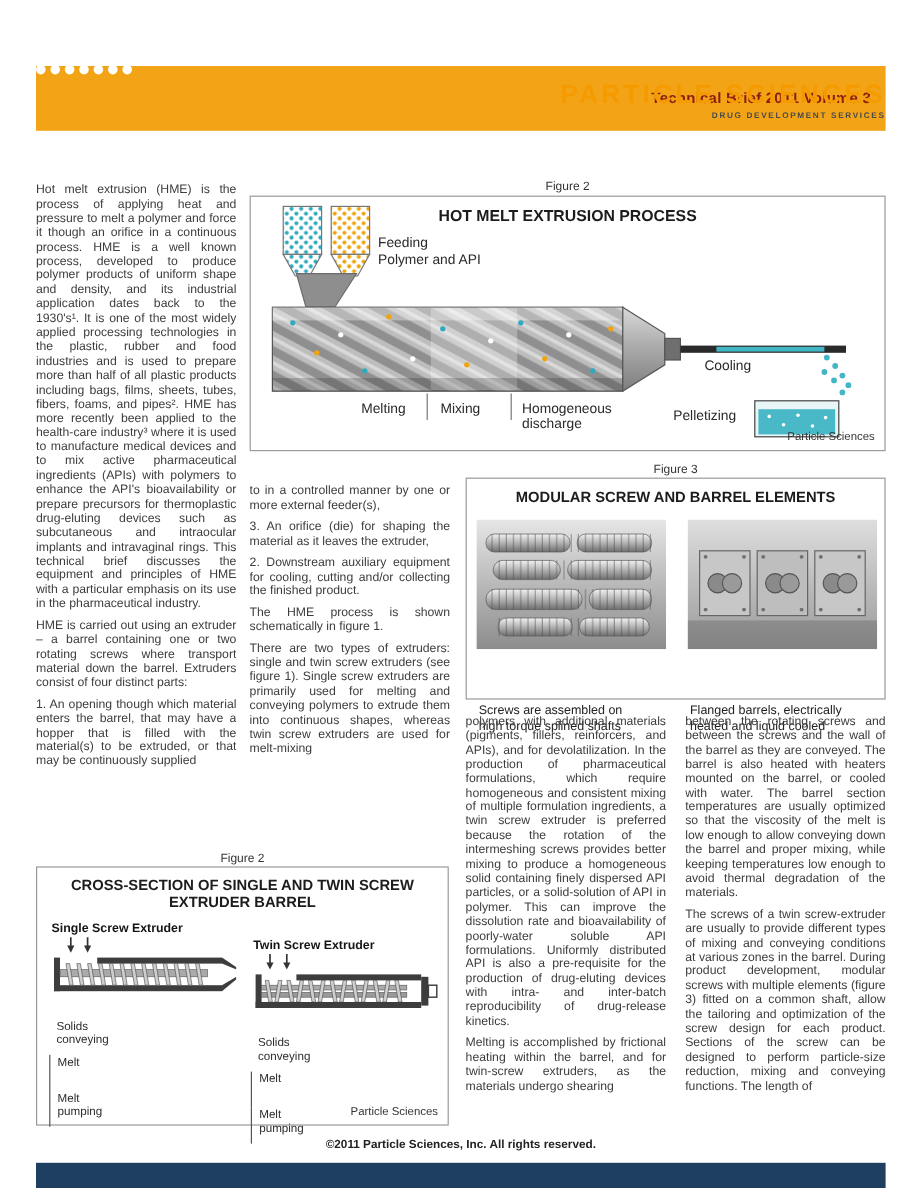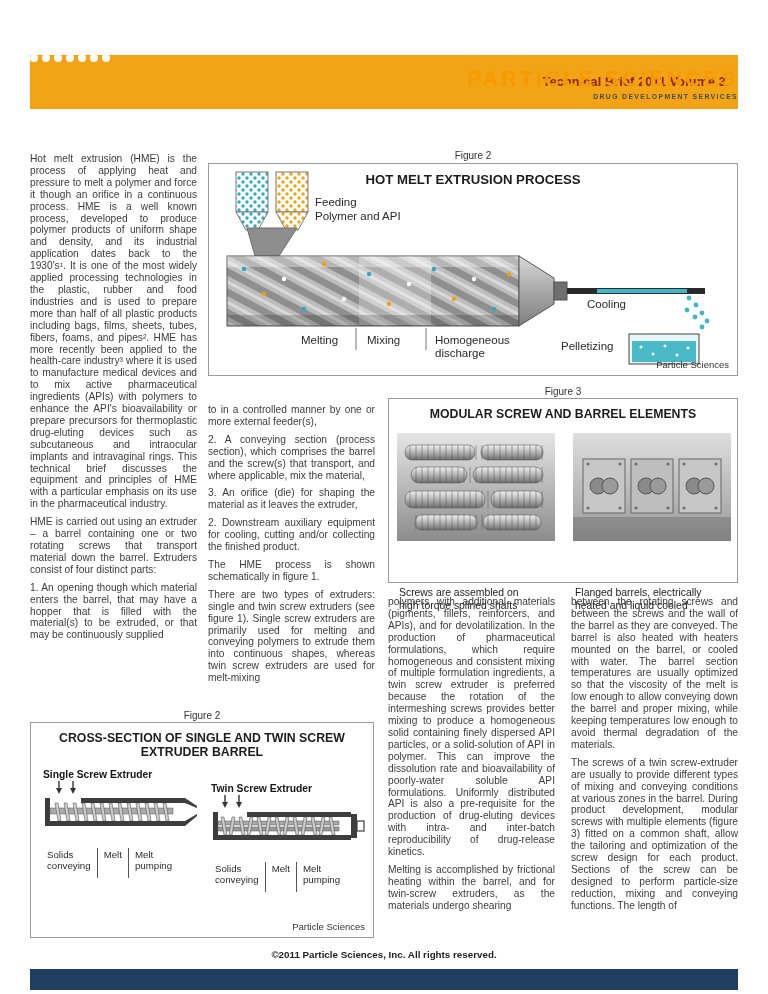--- a/index.html
+++ b/index.html
@@ -56,21 +56,21 @@
     font-weight:bold; color:#1c1c1c;
   }
   .fig svg text { font-family:"Liberation Sans", sans-serif; }
   .credit {
     position:absolute; right:8px; bottom:5px; font-size:9.5px; color:#333;
   }
 
   
   .f2sub { position:absolute; width:158px; }
   .f2head { font-size:10.3px; font-weight:bold; color:#151515; padding-left:2px; }
-  .f2zones { display:flex; margin-top:2px; }
+  .f2zones { display:flex; margin-top:2px;flex-direction:column; }
   .f2zone {
     font-size:9.7px; line-height:11px; color:#2c2c2c;
     padding:1px 6px 0 6px; min-height:30px;
   }
   .f2zone + .f2zone { border-left:1px solid #555; }
   .f2zone span { display:block; }
 
   
   .photo { position:absolute; top:34px; }
   .f3cap {
@@ -163,21 +163,21 @@
     </g>
   </svg>
   <span class="brand">PARTICLE SCIENCES</span>
 </div>
 <div class="abs tagline">DRUG DEVELOPMENT SERVICES</div>
 
 <div class="abs page-title">Hot Melt Extrusion</div>
 
 <div class="abs col" style="left:30px; top:153px; height:562px;">
   <p>Hot melt extrusion (HME) is the process of applying heat and pressure to melt a polymer and force it though an orifice in a continuous process. HME is a well known process, developed to produce polymer products of uniform shape and density, and its industrial application dates back to the 1930's¹. It is one of the most widely applied processing technologies in the plastic, rubber and food industries and is used to prepare more than half of all plastic products including bags, films, sheets, tubes, fibers, foams, and pipes². HME has more recently been applied to the health-care industry³ where it is used to manufacture medical devices and to mix active pharmaceutical ingredients (APIs) with polymers to enhance the API's bioavailability or prepare precursors for thermoplastic drug-eluting devices such as subcutaneous and intraocular implants and intravaginal rings. This technical brief discusses the equipment and principles of HME with a particular emphasis on its use in the pharmaceutical industry.</p>
-  <p>HME is carried out using an extruder – a barrel containing one or two rotating screws that transport material down the barrel. Extruders consist of four distinct parts:</p>
+  <p>HME is carried out using an extruder – a barrel containing one or two rotating screws where transport material down the barrel. Extruders consist of four distinct parts:</p>
   <p>1. An opening though which material enters the barrel, that may have a hopper that is filled with the material(s) to be extruded, or that may be continuously supplied</p>
 </div>
 
 <div class="abs fig-label" style="left:208px; top:150px; width:530px;">Figure 2</div>
 
 <div class="abs fig" style="left:208px; top:163px; width:530px; height:213px;">
   <svg class="abs" style="left:0; top:0;" width="528" height="211" viewBox="0 0 528 211">
     <defs>
       <pattern id="dotsTeal" width="8" height="8" patternUnits="userSpaceOnUse">
         <rect width="8" height="8" fill="#ffffff"></rect>
@@ -264,21 +264,20 @@
     <text x="226" y="193" font-size="11.5" fill="#2A2A2A">discharge</text>
     <text x="378" y="144" font-size="11.5" fill="#2A2A2A">Cooling</text>
     <text x="352" y="186" font-size="11.5" fill="#2A2A2A">Pelletizing</text>
   </svg>
   <div class="fig-title" style="font-size:13.2px;">HOT MELT EXTRUSION PROCESS</div>
   <div class="credit">Particle Sciences</div>
 </div>
 
 <div class="abs col" style="left:208px; top:404px; height:316px;">
   <p>to in a controlled manner by one or more external feeder(s),</p>
-  <p>2. A conveying section (process section), which comprises the barrel and the screw(s) that transport, and where applicable, mix the material,</p>
   <p>3. An orifice (die) for shaping the material as it leaves the extruder,</p>
   <p>2. Downstream auxiliary equipment for cooling, cutting and/or collecting the finished product.</p>
   <p>The HME process is shown schematically in figure 1.</p>
   <p>There are two types of extruders: single and twin screw extruders (see figure 1). Single screw extruders are primarily used for melting and conveying polymers to extrude them into continuous shapes, whereas twin screw extruders are used for melt-mixing</p>
 </div>
 
 <div class="abs fig-label" style="left:388px; top:386px; width:350px;">Figure 3</div>
 
 <div class="abs fig" style="left:388px; top:398px; width:350px; height:185px;">
   <div class="fig-title" style="font-size:12.3px;">MODULAR SCREW AND BARREL ELEMENTS</div>

